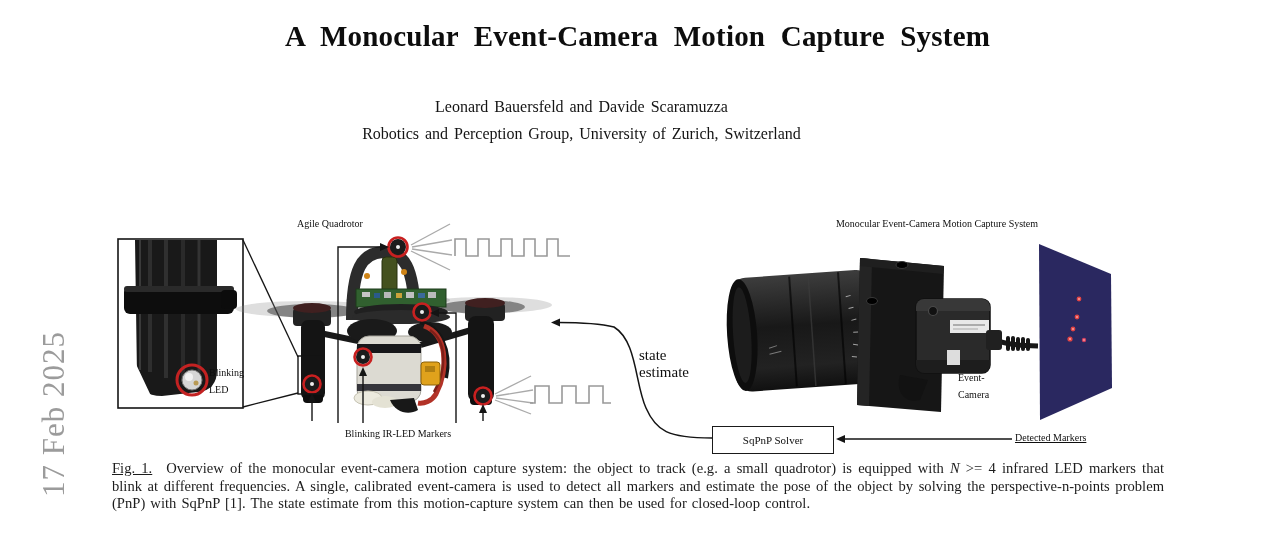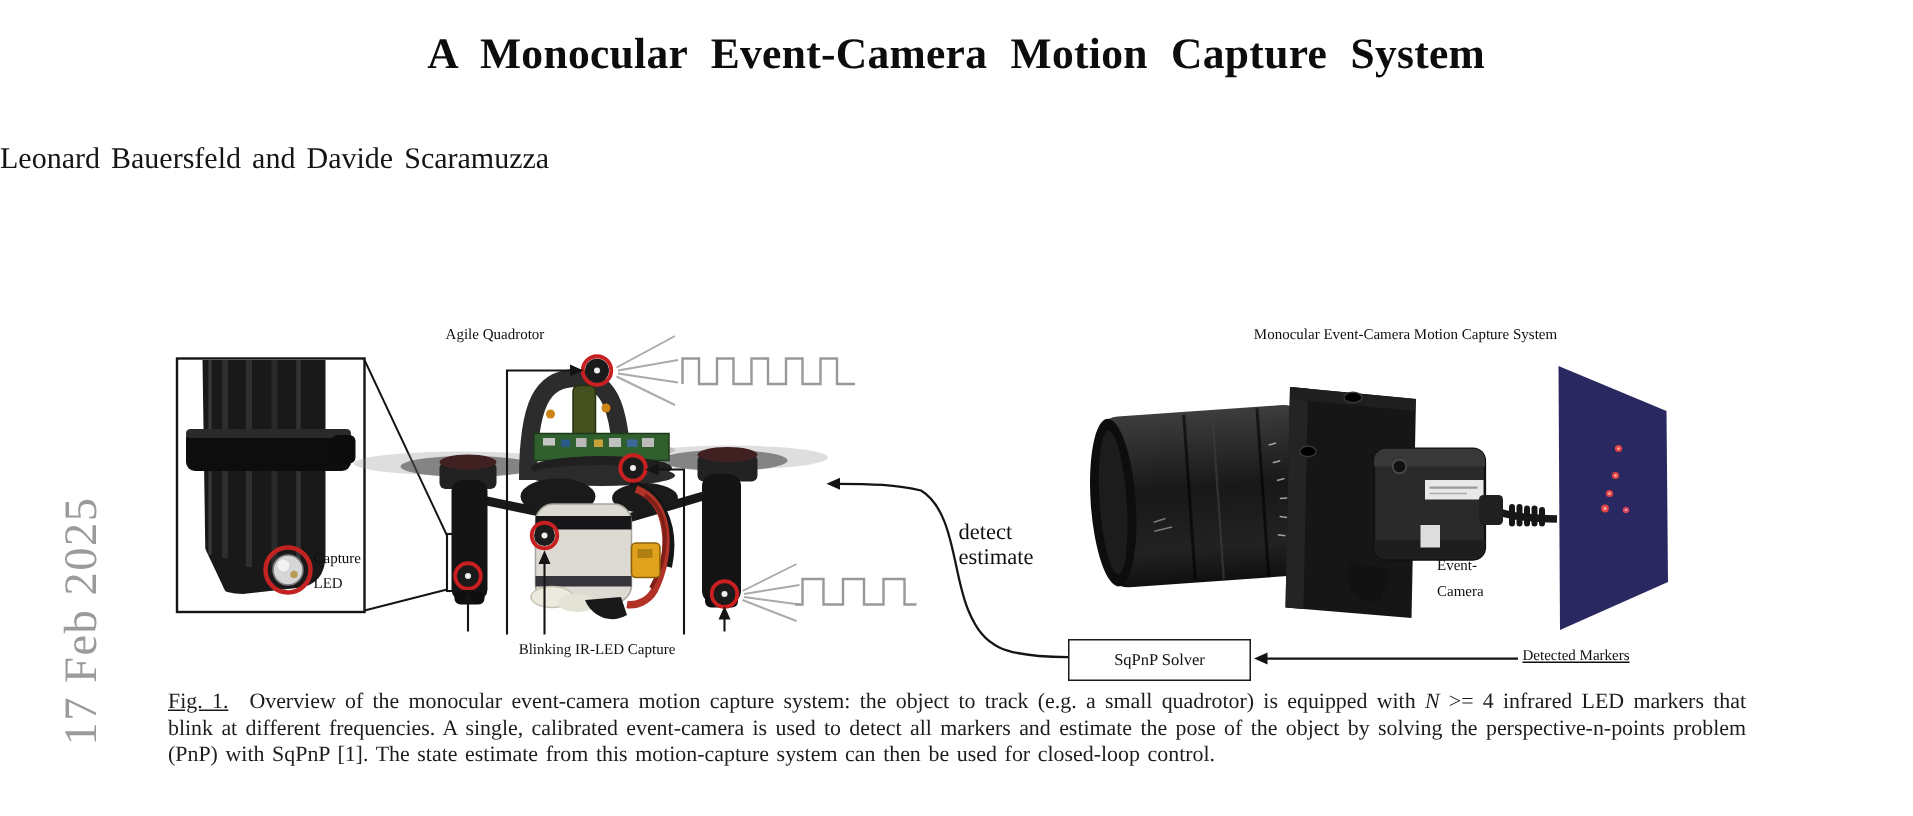--- a/index.html
+++ b/index.html
@@ -6,22 +6,22 @@
   #page{
     position:relative;width:1275px;height:544px;background:#ffffff;overflow:hidden;
     font-family:"Liberation Serif","DejaVu Serif",serif;color:#111;
   }
   .abs{position:absolute;}
   #title{
     left:0;top:20px;width:1275px;text-align:center;
     font-size:29px;font-weight:bold;letter-spacing:.2px;word-spacing:.28em;color:#0d0d0d;
   }
   #byline{
-    left:0;top:93px;width:1163px;text-align:left;
-    font-size:20px;line-height:27px;color:#141414;word-spacing:.12em;
+    left:0;top:93px;width:1163px;text-align:center;
+    font-size:16px;line-height:27px;color:#141414;word-spacing:.12em;
   }
   #arxiv-date{
     left:-57px;top:397px;width:220px;height:34px;
     transform:rotate(-90deg);transform-origin:center center;
     text-align:center;font-size:31px;color:#9b9b9b;letter-spacing:1px;
   }
   .figlabel{font-size:10px;color:#0f0f0f;line-height:16.5px;white-space:nowrap;}
   .ctr{text-align:center;}
   #sqpnp-box{
     left:712px;top:426px;width:120px;height:26px;
@@ -38,20 +38,21 @@
   svg{display:block;}
 </style>
 </head>
 <body>
 
 <div id="page">
 
   <div id="title" class="abs">A Monocular Event-Camera Motion Capture System</div>
   <div id="byline" class="abs">
     <div>Leonard Bauersfeld and Davide Scaramuzza</div>
+    <div>Robotics and Perception Group, University of Zurich, Switzerland</div>
   </div>
   <div id="arxiv-date" class="abs">17 Feb 2025</div>
 
   <svg class="abs" style="left:0;top:0;" width="1275" height="544" viewBox="0 0 1275 544">
     <defs>
       <linearGradient id="lensGrad" x1="0" y1="0" x2="0" y2="1">
         <stop offset="0" stop-color="#3d3d3d"></stop>
           <stop offset="0.45" stop-color="#181818"></stop>
         <stop offset="0.8" stop-color="#222"></stop>
           <stop offset="1" stop-color="#101010"></stop>
@@ -269,28 +270,28 @@
     </g>
     <g>
       <path d="M712,438 C668,438 656,431 646,408 C635,384 637,341 614,327 C598,323 580,322.5 558,322.5" stroke="#141414" stroke-width="1.5" fill="none"></path>
       <polygon points="551,322.5 560,318.5 560,326.5" fill="#141414"></polygon>
     </g>
   </svg>
 
   <div class="abs figlabel ctr" style="left:272px;top:216px;width:116px;">Agile Quadrotor</div>
 
   <div class="abs figlabel" style="left:209px;top:365px;">
-    <div>Capture</div>
+    <div>Blinking</div>
     <div>LED</div>
   </div>
 
-  <div class="abs figlabel ctr" style="left:307px;top:426px;width:182px;">Blinking IR-LED Capture</div>
+  <div class="abs figlabel ctr" style="left:307px;top:426px;width:182px;">Blinking IR-LED Markers</div>
 
   <div class="abs figlabel" style="left:639px;top:347px;font-size:15px;">
-    <div>detect</div>
+    <div>state</div>
     <div>estimate</div>
   </div>
 
   <div class="abs figlabel ctr" style="left:717px;top:216px;width:440px;">Monocular Event-Camera Motion Capture System</div>
 
   <div class="abs figlabel" style="left:958px;top:370px;">
     <div>Event-</div>
     <div>Camera</div>
   </div>
 

